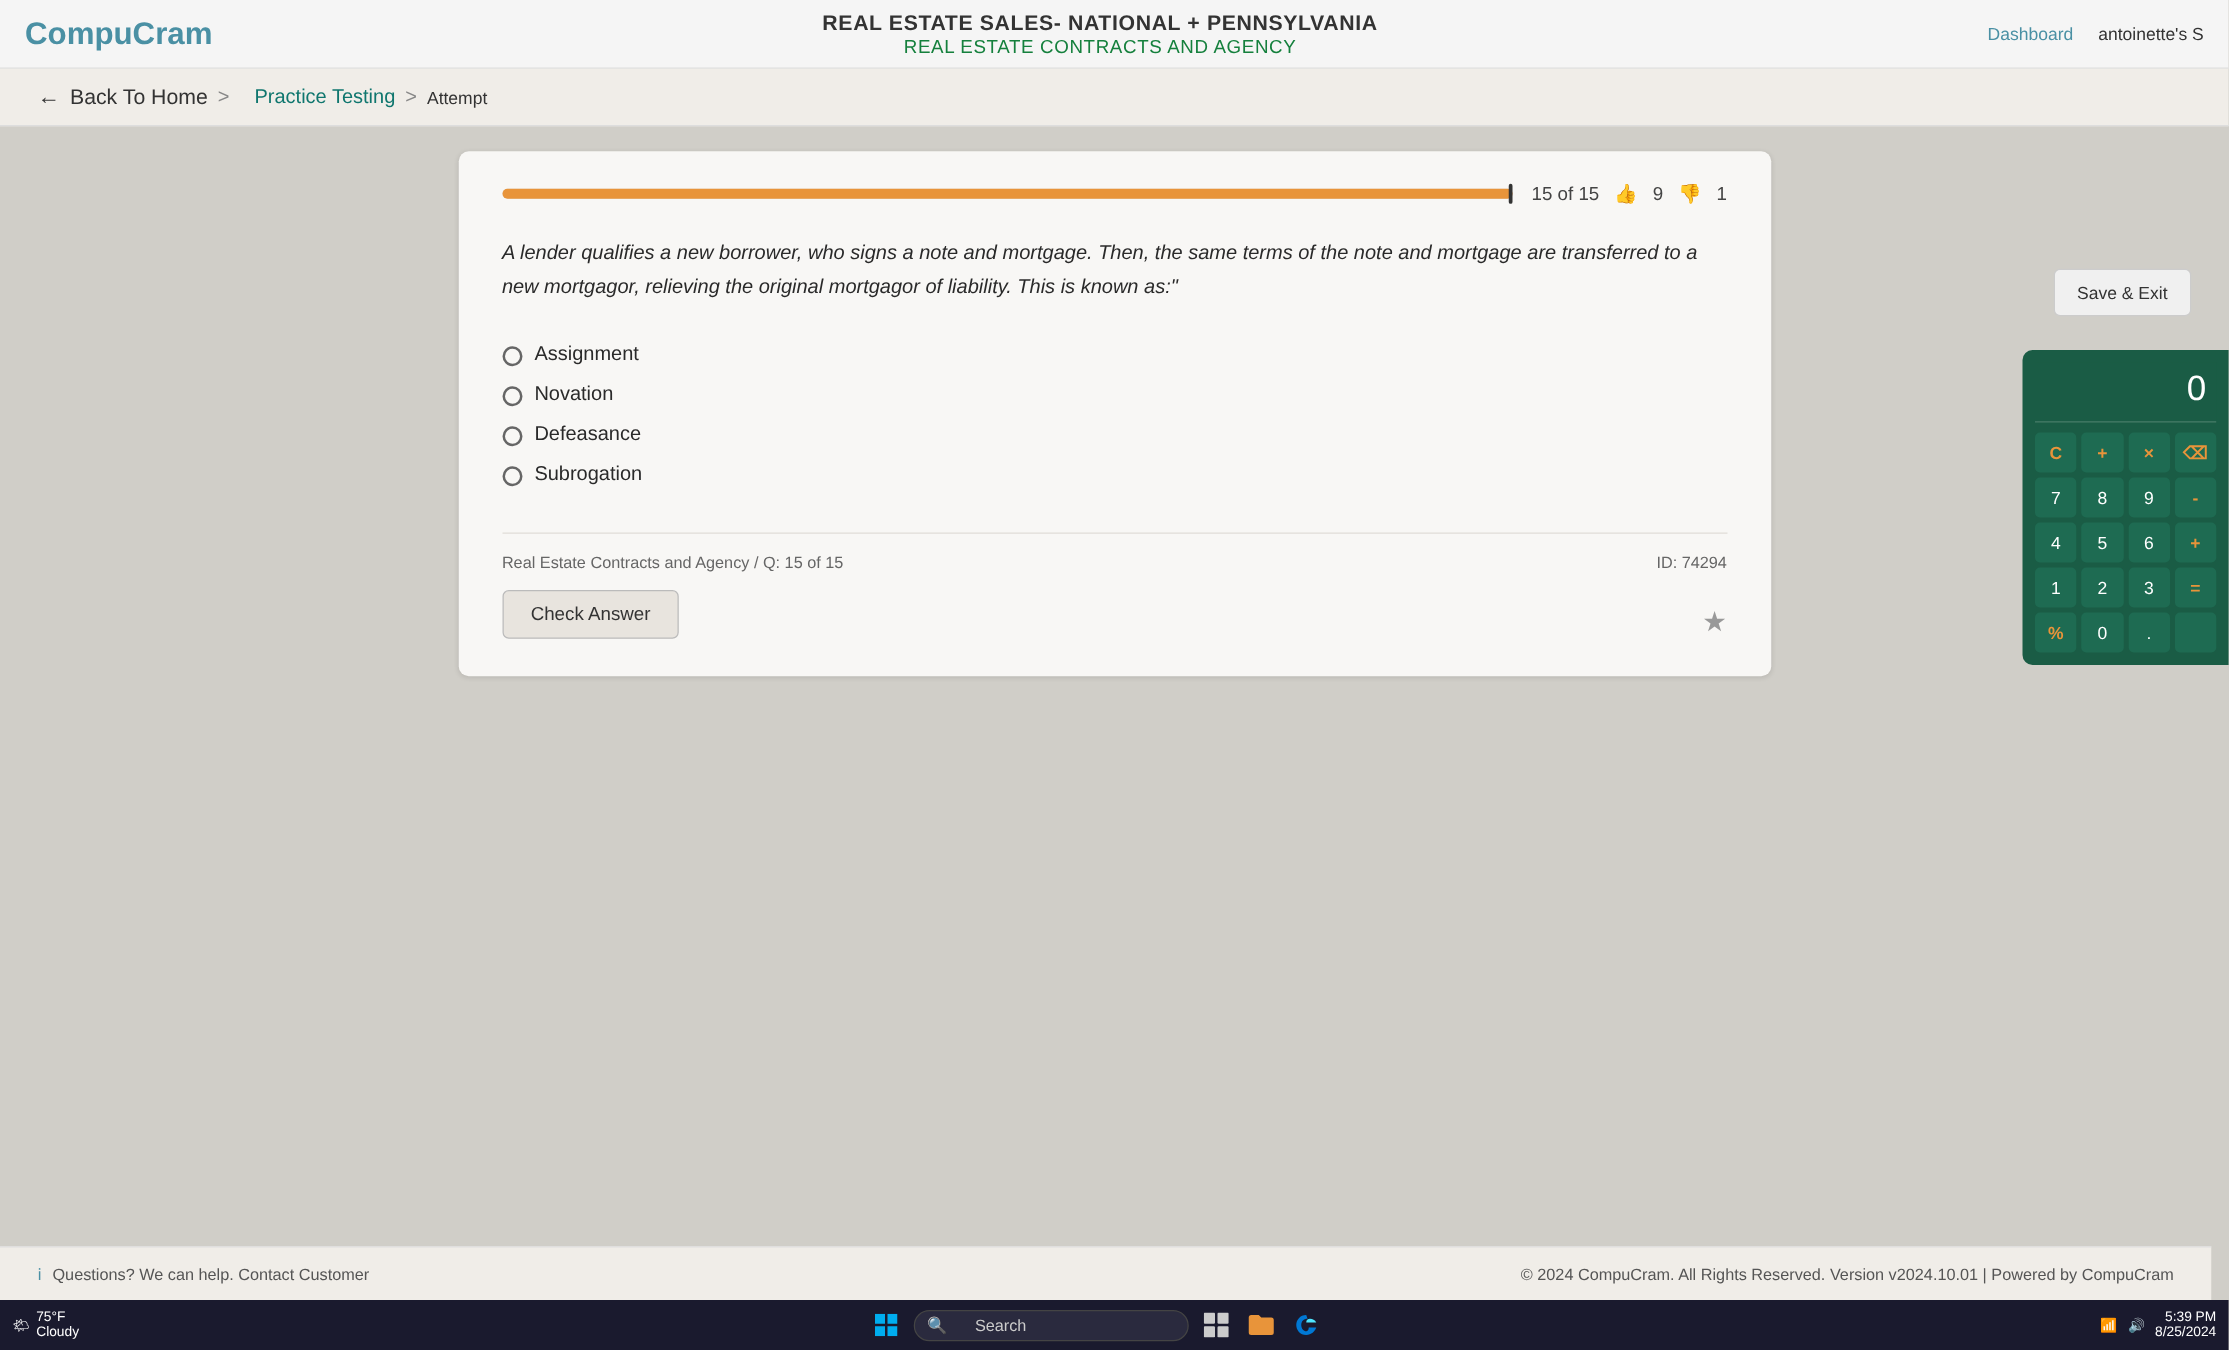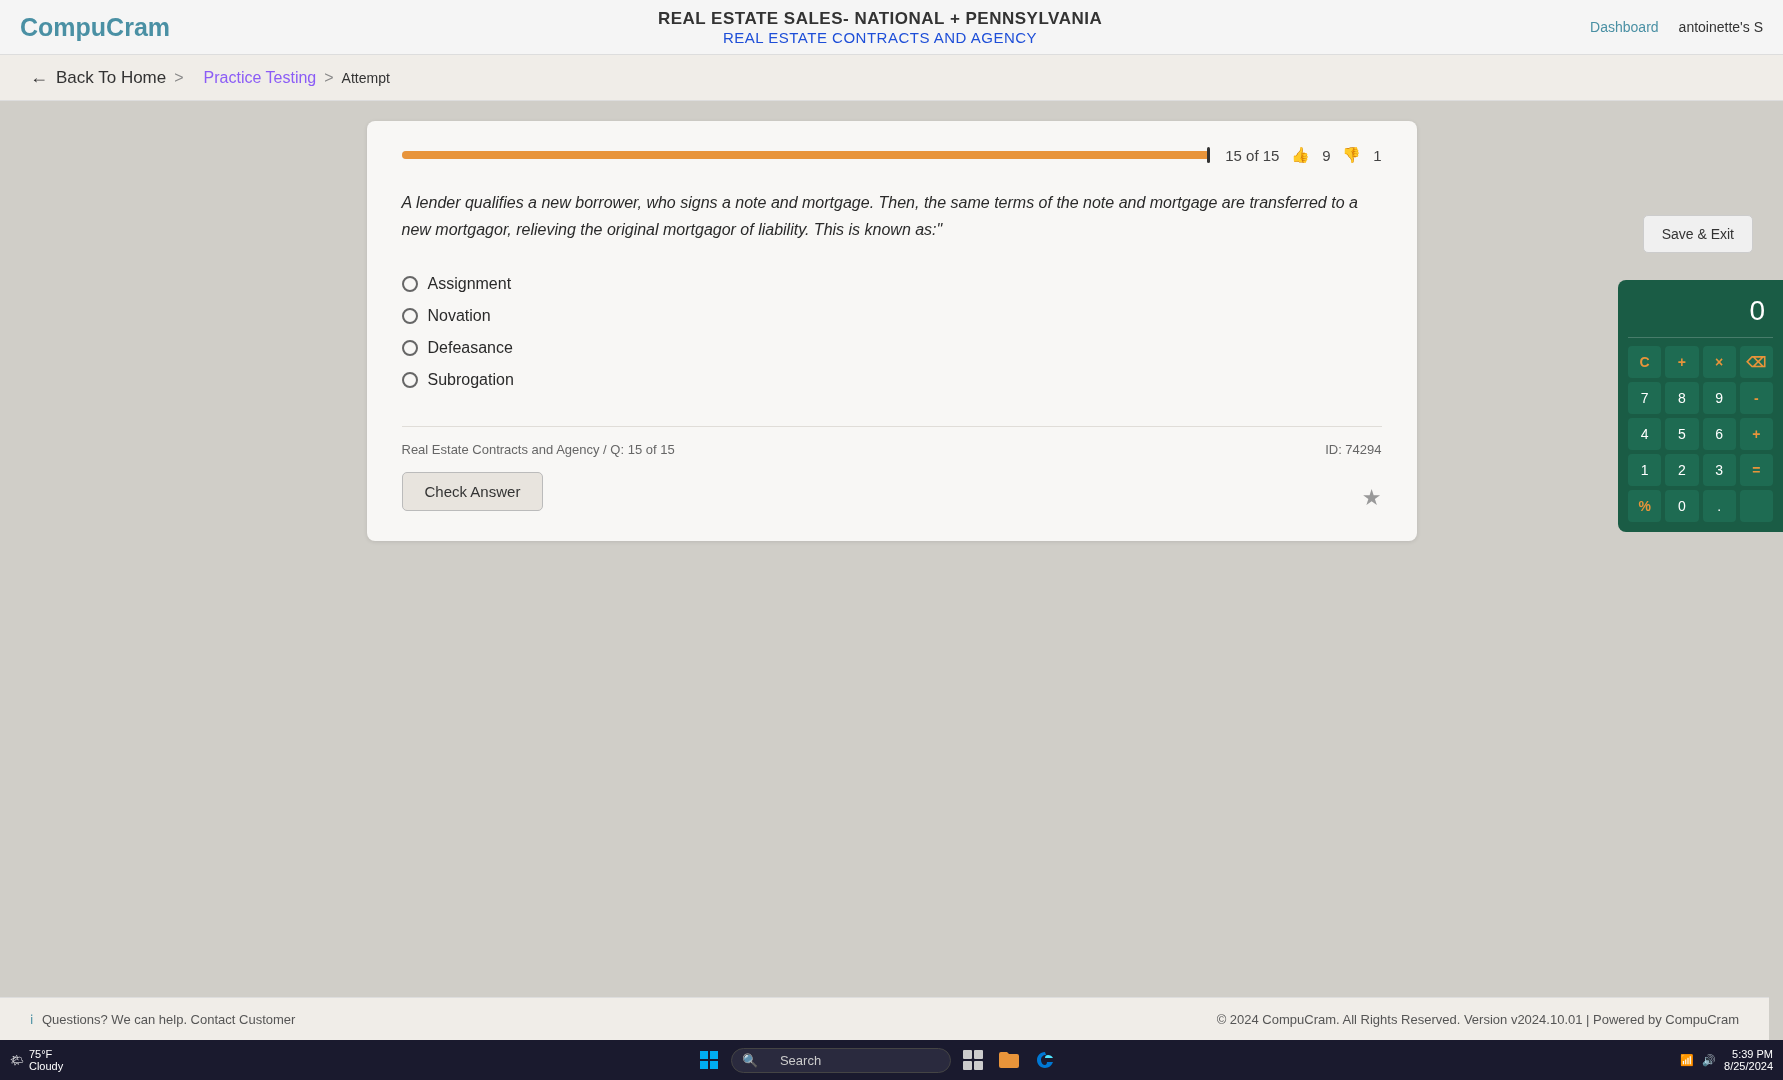--- a/index.html
+++ b/index.html
@@ -34,21 +34,21 @@
       margin: 0 40px;
     }
     .header-title .line1 {
       font-size: 17px;
       font-weight: bold;
       color: #333;
       letter-spacing: 0.5px;
     }
     .header-title .line2 {
       font-size: 15px;
-      color: #1d4ed8;
+      color: #15803d;
       letter-spacing: 0.5px;
     }
     .header-right {
       display: flex;
       align-items: center;
       gap: 20px;
       font-size: 14px;
       color: #333;
     }
     .header-right a {
@@ -74,21 +74,21 @@
       color: #333;
       font-weight: 500;
       text-decoration: none;
       font-size: 17px;
     }
     .nav-bar .arrow-left {
       font-size: 18px;
       color: #333;
     }
     .nav-bar .separator { color: #888; font-size: 16px; }
-    .nav-bar .breadcrumb-item { color: #8b5cf6; font-size: 16px; padding-left: 12px; }
+    .nav-bar .breadcrumb-item { color: #0f766e; font-size: 16px; padding-left: 12px; }
     .nav-bar .breadcrumb-current { color: #333; font-weight: 400; font-size: 14px; }
 
     
     .quiz-card {
       background: #f8f7f5;
       border-radius: 8px;
       margin: 20px auto;
       width: 1050px;
       padding: 25px 35px 30px;
       position: relative;
@@ -142,21 +142,21 @@
       font-style: italic;
     }
 
     
     .options-list {
       list-style: none;
       margin-bottom: 30px;
     }
     .option-item {
       display: flex;
-      align-items: center;
+      align-items: flex-end;
       gap: 10px;
       padding: 7px 0;
       font-size: 16px;
       color: #2a2a2a;
       cursor: pointer;
     }
     .option-radio {
       width: 16px;
       height: 16px;
       border: 2px solid #666;

